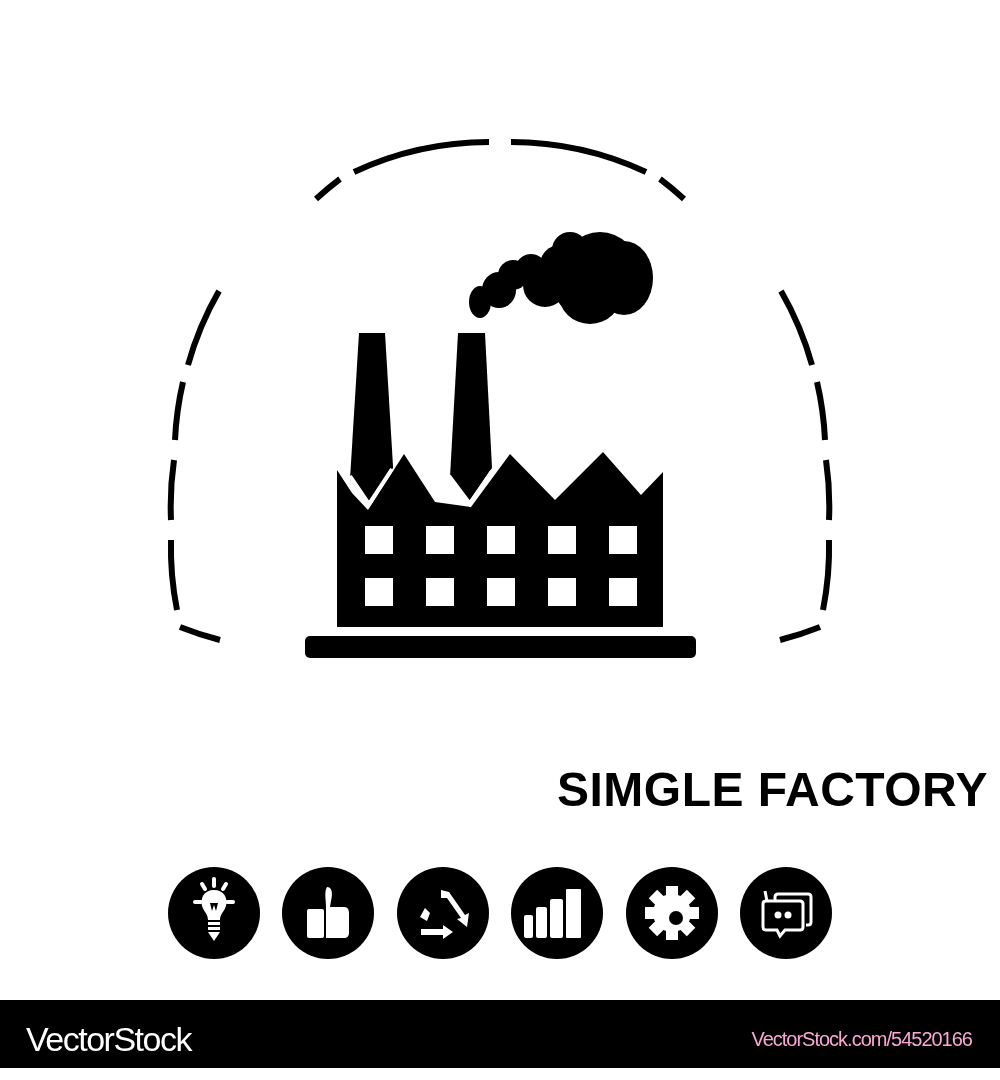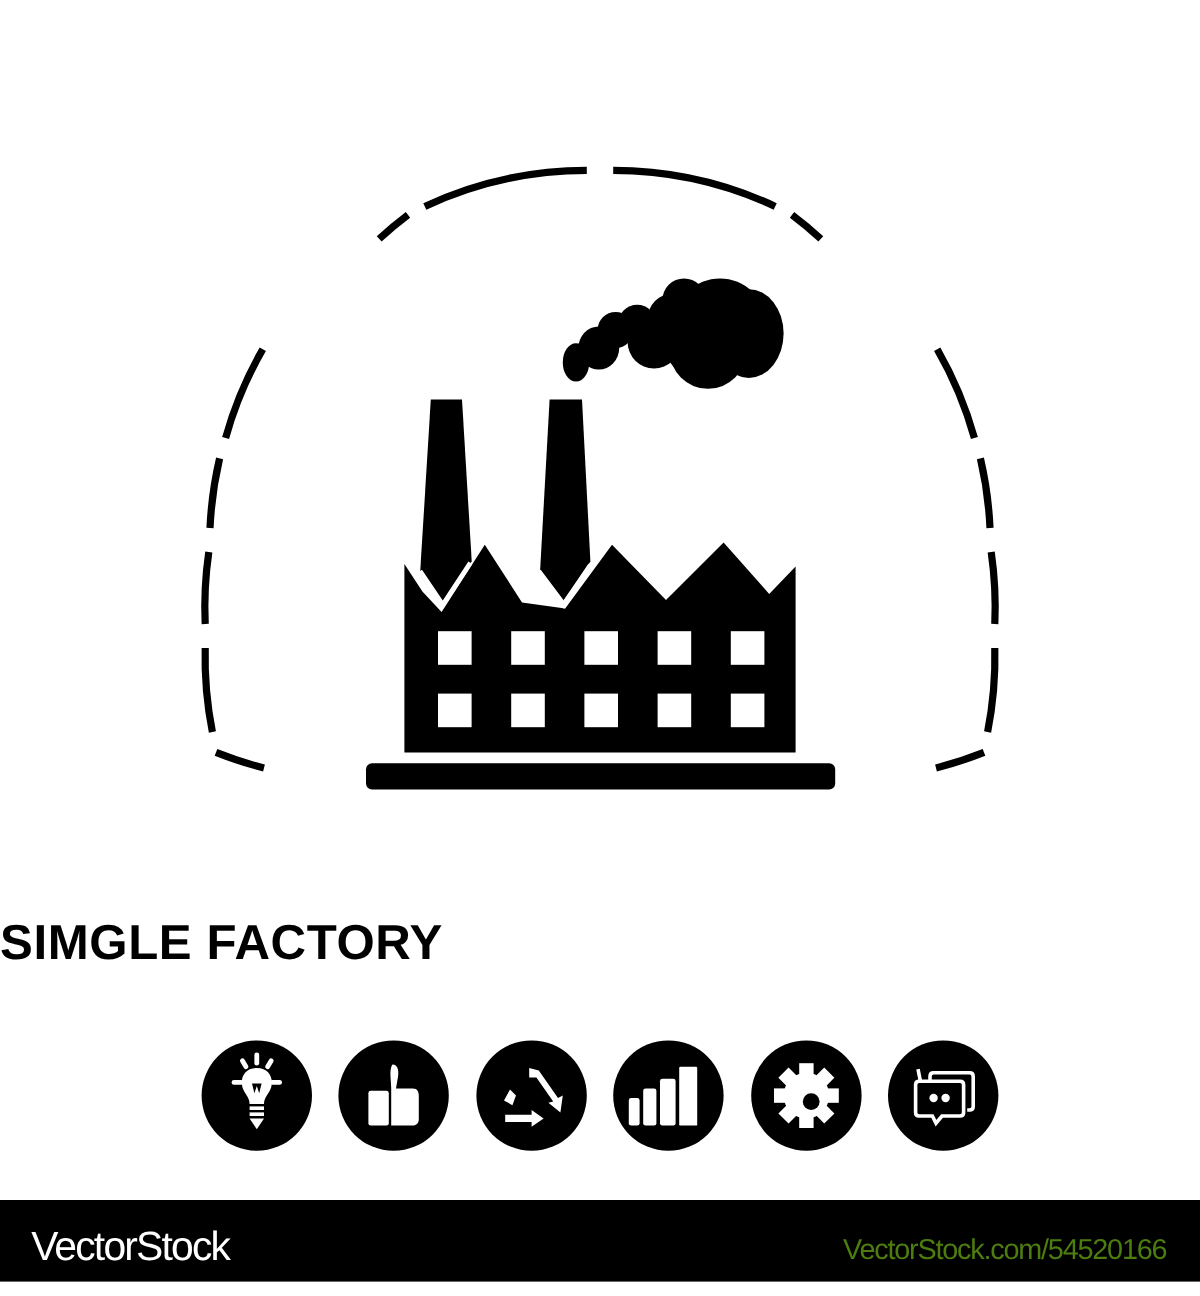--- a/index.html
+++ b/index.html
@@ -1,24 +1,24 @@
 <!DOCTYPE html>
 <html><head>
 <meta charset="utf-8">
 <style>
   html, body { margin: 0; padding: 0; }
   body { width: 1000px; height: 1080px; background: #ffffff; position: relative; overflow: hidden; font-family: "Liberation Sans", sans-serif; }
   .illustration { position: absolute; left: 0; top: 0; width: 1000px; height: 700px; }
-  .title { position: absolute; left: 0; top: 762px; width: 988px; text-align: left; font-family: "Liberation Sans", sans-serif; font-weight: bold; font-size: 41px; color: #000; letter-spacing: 0.5px; }
+  .title { position: absolute; left: 0; top: 762px; width: 988px; text-align: right; font-family: "Liberation Sans", sans-serif; font-weight: bold; font-size: 48px; color: #000; letter-spacing: 0.5px; }
   .icon-row { position: absolute; top: 867px; left: 168px; width: 664px; height: 92px; }
   .icon-circle { position: absolute; top: 0; width: 92px; height: 92px; border-radius: 50%; background: #000; display: flex; align-items: center; justify-content: center; }
   .icon-circle svg { width: 92px; height: 92px; display: block; }
   .footer { position: absolute; left: 0; top: 1000px; width: 1000px; height: 68px; background: #000; color: #fff; }
   .footer-brand { position: absolute; left: 26px; top: 20px; font-family: "Liberation Sans", sans-serif; font-size: 34px; letter-spacing: -1.5px; color: #fff; }
-  .footer-id { position: absolute; right: 28px; top: 28px; font-family: "Liberation Sans", sans-serif; font-size: 24px; letter-spacing: -1px; color: #4d7c0f; }
+  .footer-id { position: absolute; right: 28px; top: 28px; font-family: "Liberation Sans", sans-serif; font-size: 20px; letter-spacing: -1px; color: #f9a8d4; }
 </style>
 </head>
 <body>
 
 <div class="illustration">
   <svg width="1000" height="700" viewBox="0 0 1000 700">
 
     <g stroke="#000" stroke-width="6" fill="none" stroke-linecap="butt">
       <path d="M 489 142 A 320 320 0 0 0 354 172"></path>
       <path d="M 340 179 A 320 320 0 0 0 316 199"></path>

